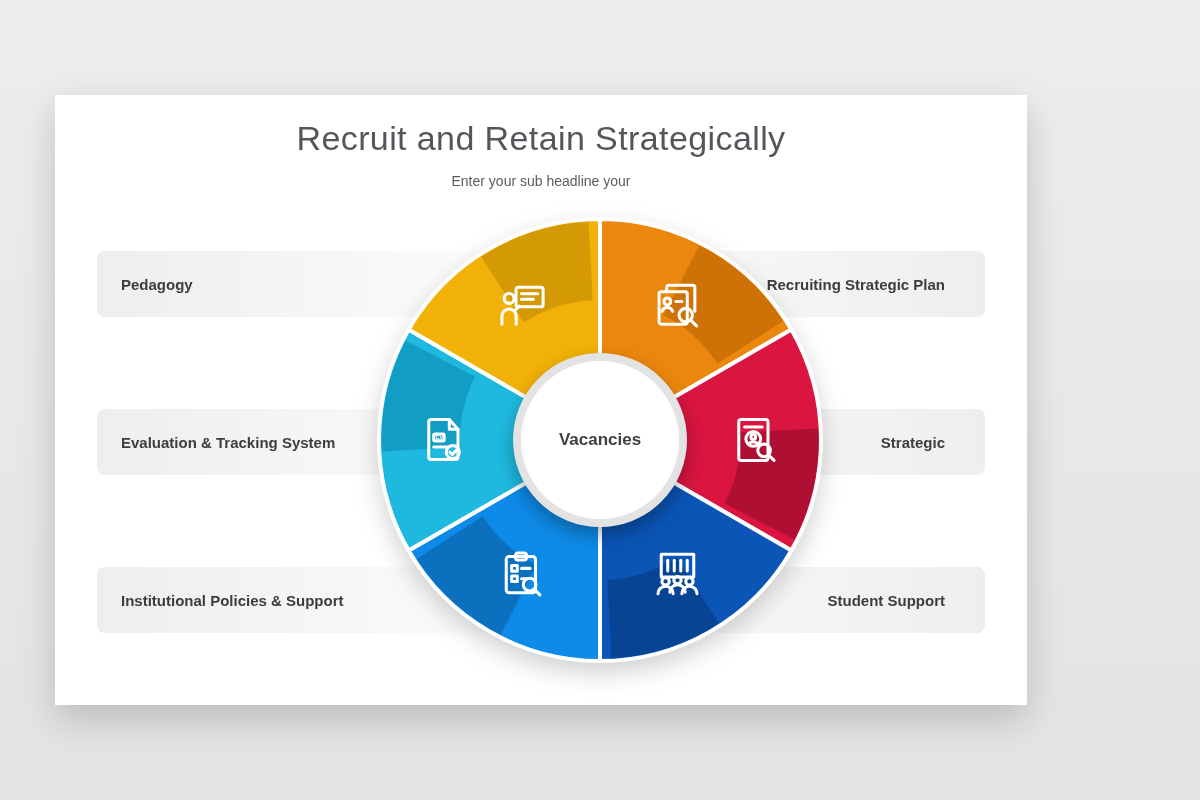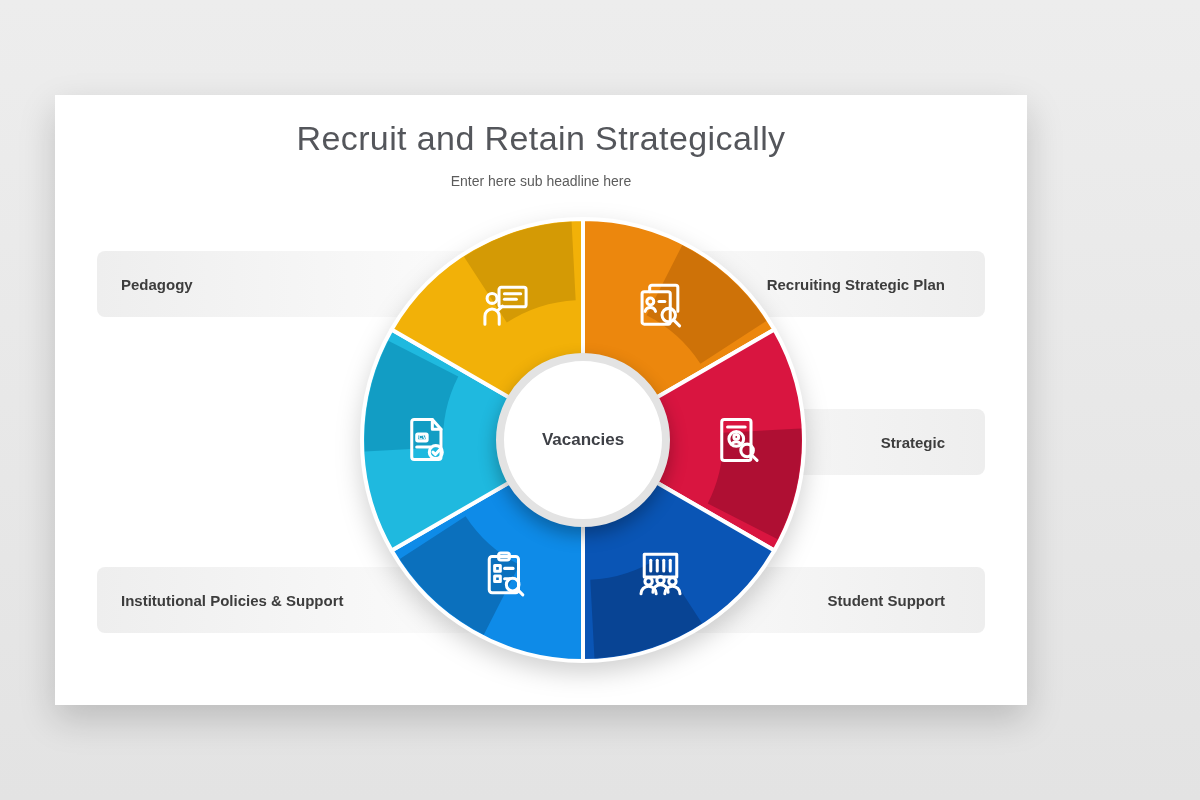--- a/index.html
+++ b/index.html
@@ -9,41 +9,44 @@
          box-shadow:0 14px 34px rgba(0,0,0,0.18);}
   .title{position:absolute;top:24px;left:0;width:100%;margin:0;text-align:center;
          font-size:34px;font-weight:500;color:#54565b;letter-spacing:.4px;}
   .subtitle{position:absolute;top:78px;left:0;width:100%;text-align:center;
          font-size:14px;color:#5c5c5c;}
   .bar{position:absolute;height:66px;width:492px;border-radius:8px;display:flex;align-items:center;
        box-sizing:border-box;font-weight:bold;font-size:15px;color:#3d3d3d;z-index:1;}
   .bar.left{left:42px;background:linear-gradient(90deg,#eeeeee,#fcfcfc 80%);justify-content:flex-start;padding-left:24px;}
   .bar.right{right:42px;background:linear-gradient(270deg,#eeeeee,#fcfcfc 80%);justify-content:flex-end;padding-right:40px;}
   .row1{top:156px}.row2{top:314px}.row3{top:472px}
-  .wheel{position:absolute;left:298px;top:115px;width:460px;height:460px;z-index:2;}
+  .wheel{position:absolute;left:315px;top:115px;width:460px;height:460px;z-index:2;}
   .wheel svg{display:block;filter:drop-shadow(0 10px 12px rgba(0,0,0,0.18));}
   .hub{position:absolute;left:50%;top:50%;transform:translate(-50%,-50%);
        width:158px;height:158px;border-radius:50%;background:#fff;border:8px solid #e3e3e3;
        box-shadow:0 8px 18px rgba(0,0,0,0.30);display:flex;align-items:center;justify-content:center;}
   .hub span{font-size:17px;font-weight:bold;color:#3e4046;}
   .defs-holder{position:absolute;width:0;height:0;overflow:hidden;}
 </style>
 </head>
 <body>
 
 <div class="stage">
   <div class="slide">
     <h1 class="title">Recruit and Retain Strategically</h1>
-    <div class="subtitle">Enter here sub headline here</div>
+    <div class="subtitle">Enter your sub headline your</div>
 
     <div class="bar left row1">
       <span class="bar-label">Pedagogy</span>
     </div>
     <div class="bar right row1">
       <span class="bar-label">Recruiting Strategic Plan</span>
+    </div>
+    <div class="bar left row2">
+      <span class="bar-label">Evaluation &amp; Tracking System</span>
     </div>
     <div class="bar right row2">
       <span class="bar-label">Strategic</span>
     </div>
     <div class="bar right row3">
       <span class="bar-label">Student Support</span>
     </div>
     <div class="bar left row3">
       <span class="bar-label">Institutional Policies &amp; Support</span>
     </div>

